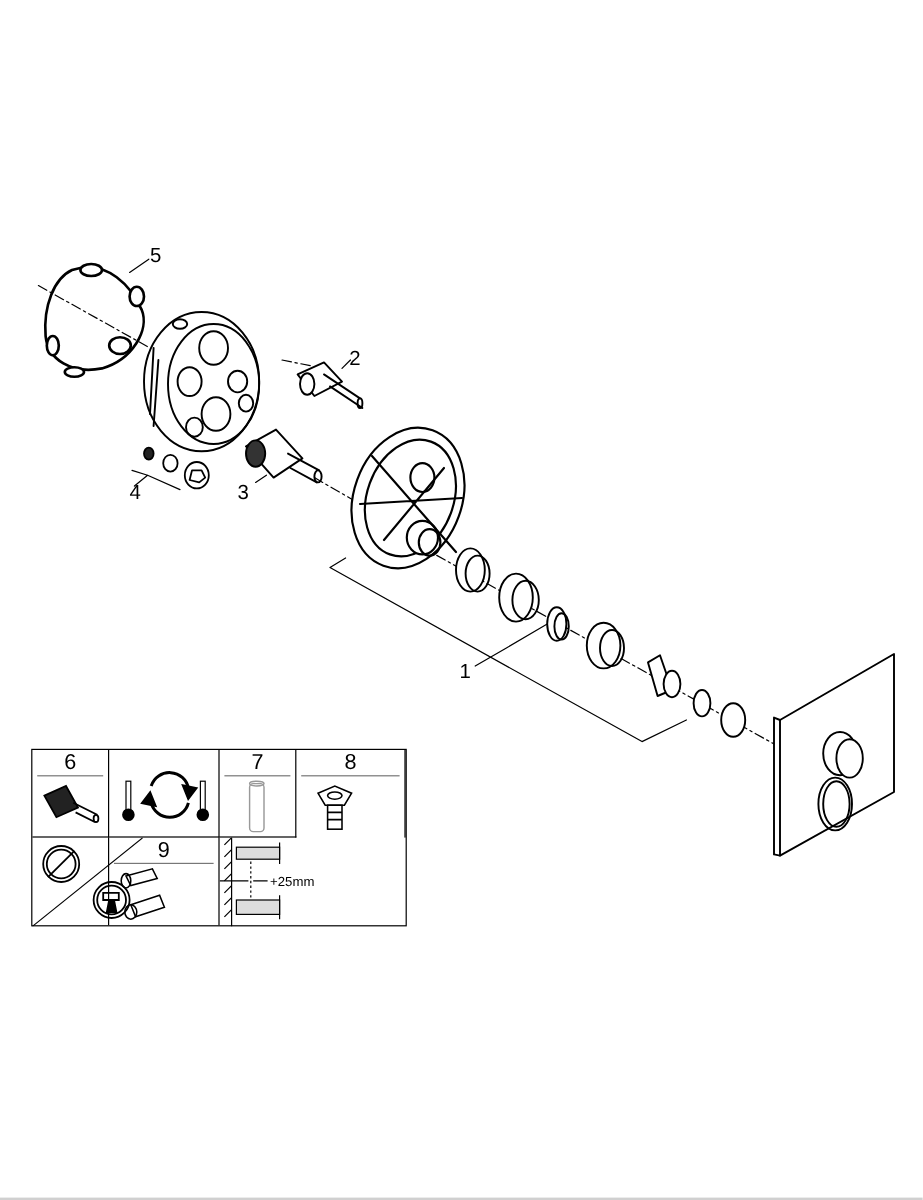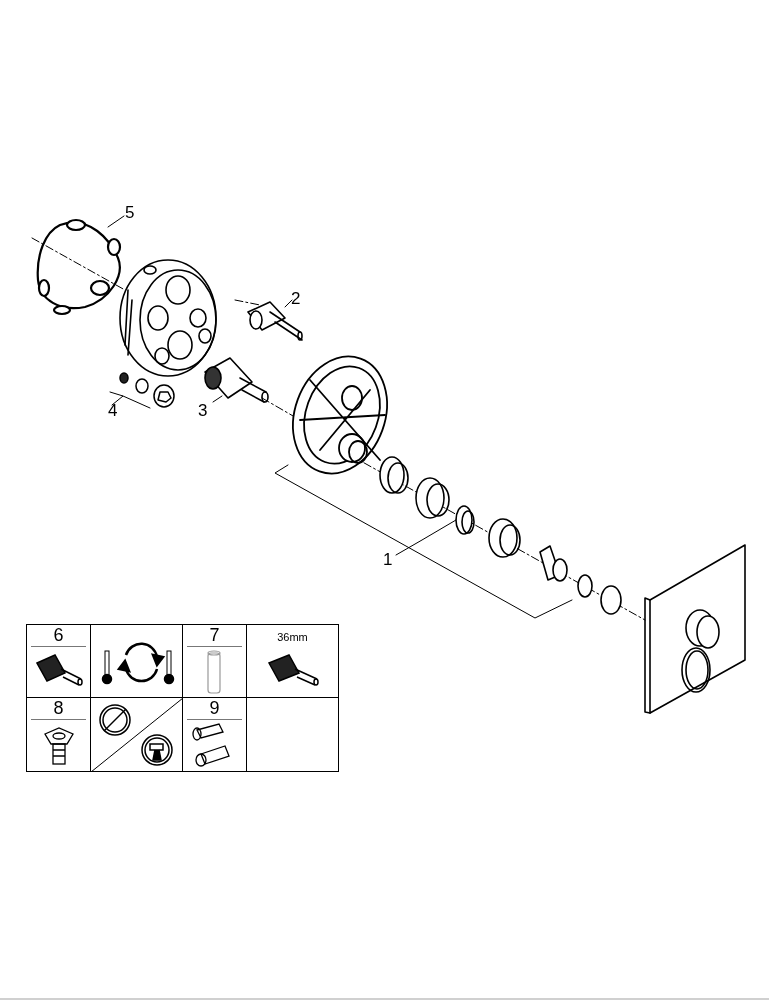--- a/index.html
+++ b/index.html
@@ -156,30 +156,20 @@
     <div class="cell">
       <span class="num">7</span>
       <span class="num-rule"></span>
       <svg width="64" height="74">
         <g stroke="#999" fill="none" stroke-width="1.2">
           <rect x="25" y="28" width="12" height="40" rx="3"></rect>
           <ellipse cx="31" cy="28" rx="6" ry="2"></ellipse>
         </g>
       </svg>
     </div>
-    <div class="cell last-col">
-      <span class="dim">36mm</span>
-      <svg width="92" height="74">
-        <g stroke="#000" fill="none" stroke-width="1.5">
-          <path d="M22 38 L 42 30 L 52 48 L 32 56 Z" fill="#222"></path>
-          <path d="M48 44 L 70 54 M 50 52 L 68 60"></path>
-          <ellipse cx="69" cy="57" rx="2" ry="3"></ellipse>
-        </g>
-      </svg>
-    </div>
 
     <div class="cell last-row">
       <span class="num">8</span>
       <span class="num-rule"></span>
       <svg width="64" height="74">
         <g stroke="#000" fill="none" stroke-width="1.3">
           <path d="M18 36 L 32 30 L 46 36 L 40 46 L 24 46 Z" fill="#fff"></path>
           <ellipse cx="32" cy="38" rx="6" ry="3"></ellipse>
           <rect x="26" y="46" width="12" height="20"></rect>
           <path d="M26 52 L 38 52 M 26 58 L 38 58"></path>
@@ -205,16 +195,32 @@
       <span class="num-rule"></span>
       <svg width="64" height="74">
         <g stroke="#000" fill="none" stroke-width="1.3">
           <path d="M14 32 L 36 26 L 40 34 L 18 40 Z"></path>
           <ellipse cx="14" cy="36" rx="4" ry="6"></ellipse>
           <path d="M18 56 L 42 48 L 46 58 L 22 66 Z"></path>
           <ellipse cx="18" cy="62" rx="5" ry="6"></ellipse>
         </g>
       </svg>
     </div>
+    <div class="cell last-col last-row">
+      <svg width="92" height="74">
+        <g stroke="#000" fill="none" stroke-width="1">
+          <line x1="10" y1="0" x2="10" y2="74"></line>
+          <path d="M4 6 L 10 0 M 4 16 L 10 10 M 4 26 L 10 20 M 4 36 L 10 30 M 4 46 L 10 40 M 4 56 L 10 50 M 4 66 L 10 60"></path>
+          <rect x="14" y="8" width="36" height="10" fill="#ddd"></rect>
+          <line x1="50" y1="4" x2="50" y2="22"></line>
+          <rect x="14" y="52" width="36" height="12" fill="#ddd"></rect>
+          <line x1="50" y1="48" x2="50" y2="68"></line>
+          <line x1="0" y1="36" x2="24" y2="36"></line>
+          <line x1="26" y1="20" x2="26" y2="52" stroke-dasharray="2 2"></line>
+          <line x1="28" y1="36" x2="40" y2="36"></line>
+        </g>
+        <text x="42" y="40" font-size="11" font-family="Liberation Sans, sans-serif">+25mm</text>
+      </svg>
+    </div>
   </div>
 
   <div class="bottom-bar"></div>
 </div>
 
 </body></html>

